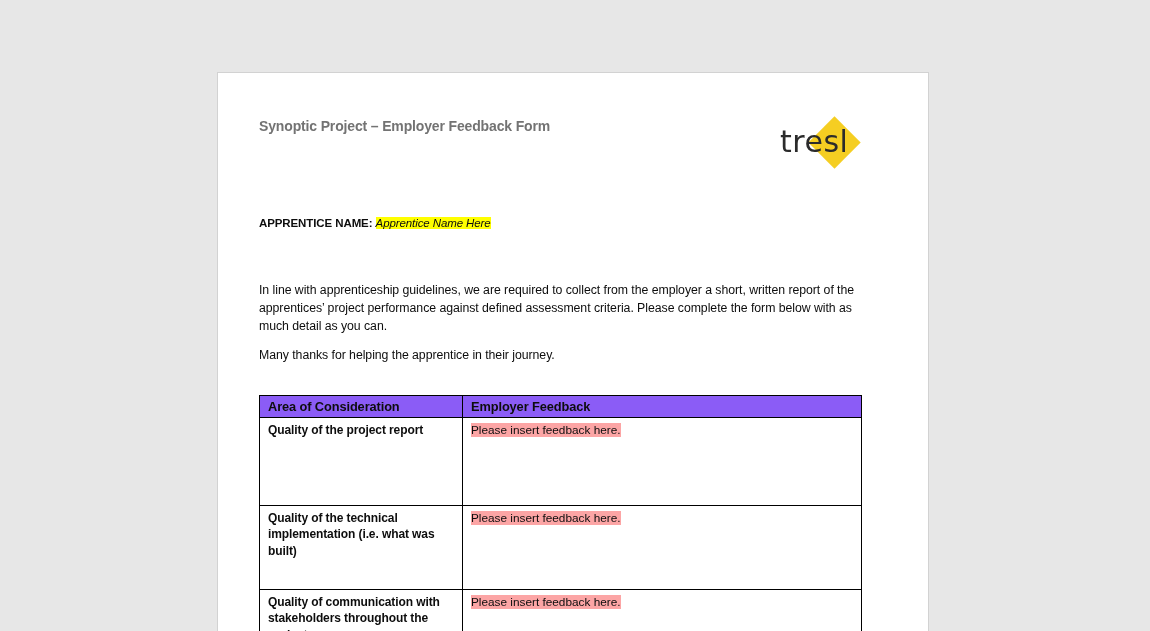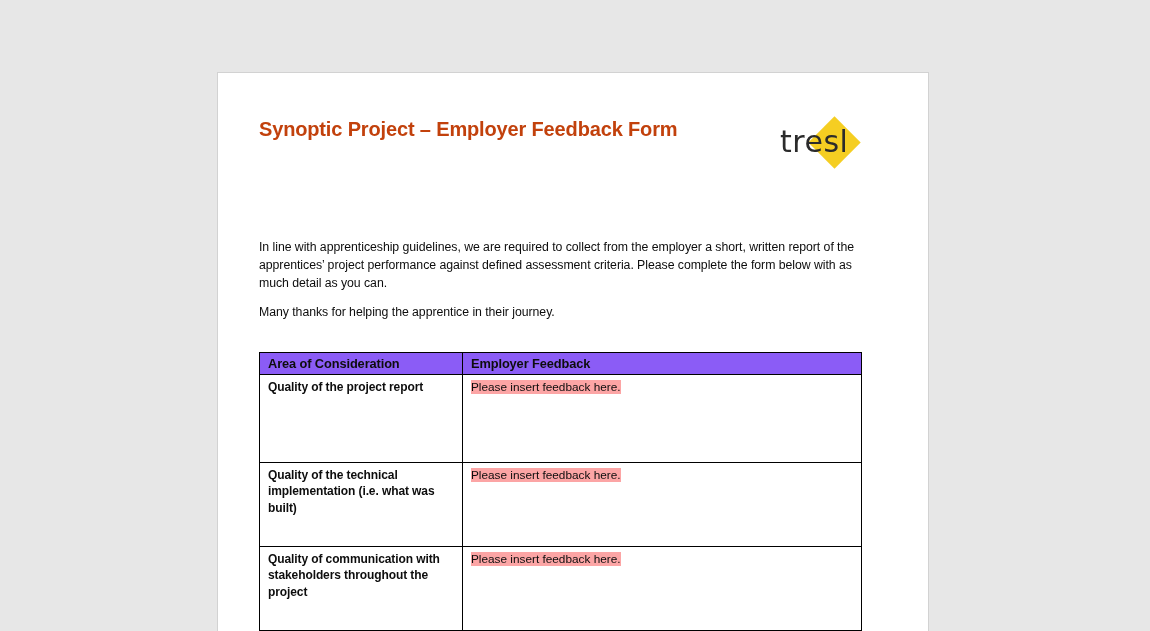--- a/index.html
+++ b/index.html
@@ -36,23 +36,23 @@
   
   #header-block {
     position: relative;
     height: 70px;
   }
 
   #page-title {
     position: absolute;
     left: 0;
     top: 0;
-    font-size: 20px;
-    font-weight: bold;
-    color: #c2410c;
+    font-size: 14px;
+    font-weight: bold;
+    color: #737373;
     letter-spacing: -0.15px;
     white-space: nowrap;
   }
 
   
   #brand-logo {
     position: absolute;
     right: -5px;
     top: 0px;
     width: 96px;
@@ -171,20 +171,24 @@
     <div id="header-block">
       <div id="page-title">Synoptic Project – Employer Feedback Form</div>
 
       <div id="brand-logo">
         <div id="logo-diamond"></div>
         <div id="logo-wordmark">tresl</div>
       </div>
     </div>
 
     <div id="meta-block">
+      <div class="meta-row">
+        <span class="meta-label">APPRENTICE NAME:</span>
+        <span class="meta-value">Apprentice Name Here</span>
+      </div>
     </div>
 
     <div id="intro-block">
       <p class="intro-para">In line with apprenticeship guidelines, we are required to collect from the employer a short, written report of the apprentices’ project performance against defined assessment criteria. Please complete the form below with as much detail as you can.</p>
       <p class="intro-para last">Many thanks for helping the apprentice in their journey.</p>
     </div>
 
     <table id="feedback-table">
       <colgroup>
         <col class="col-area">

